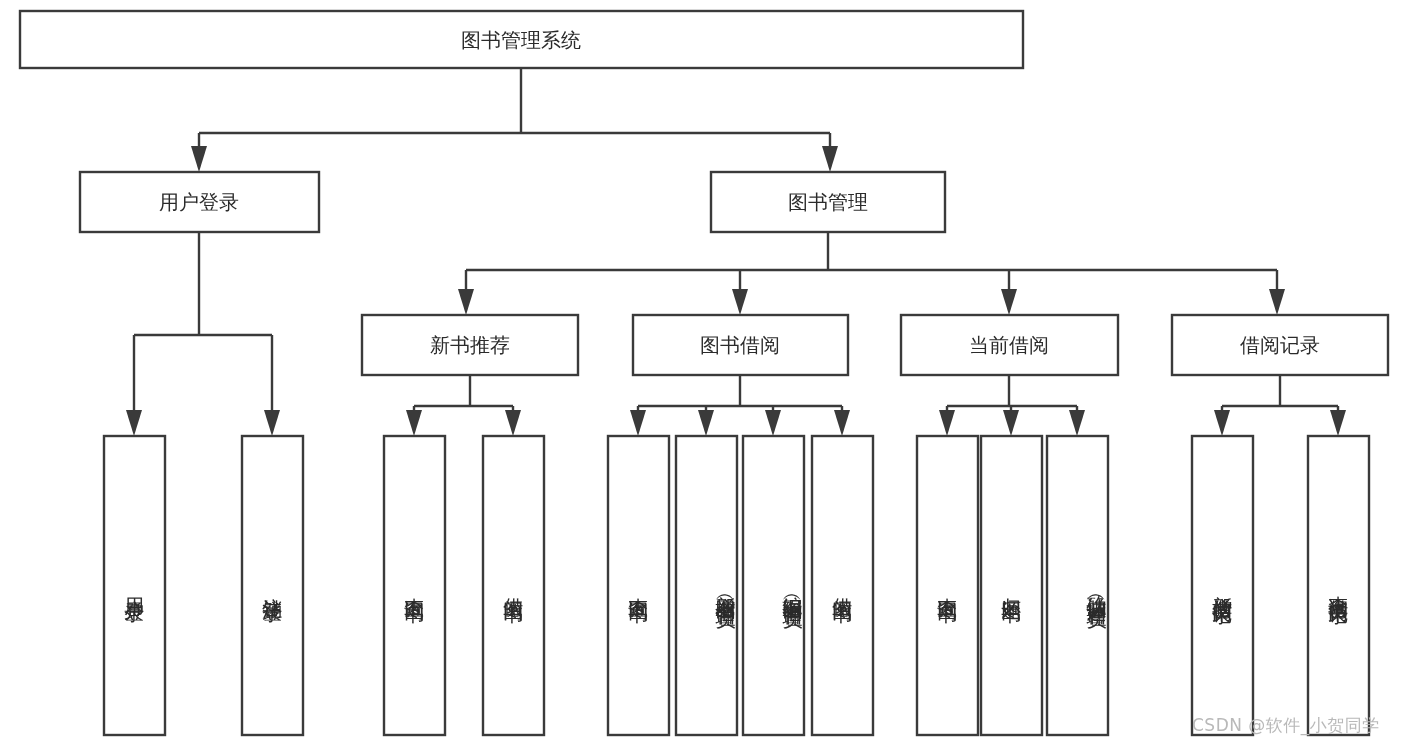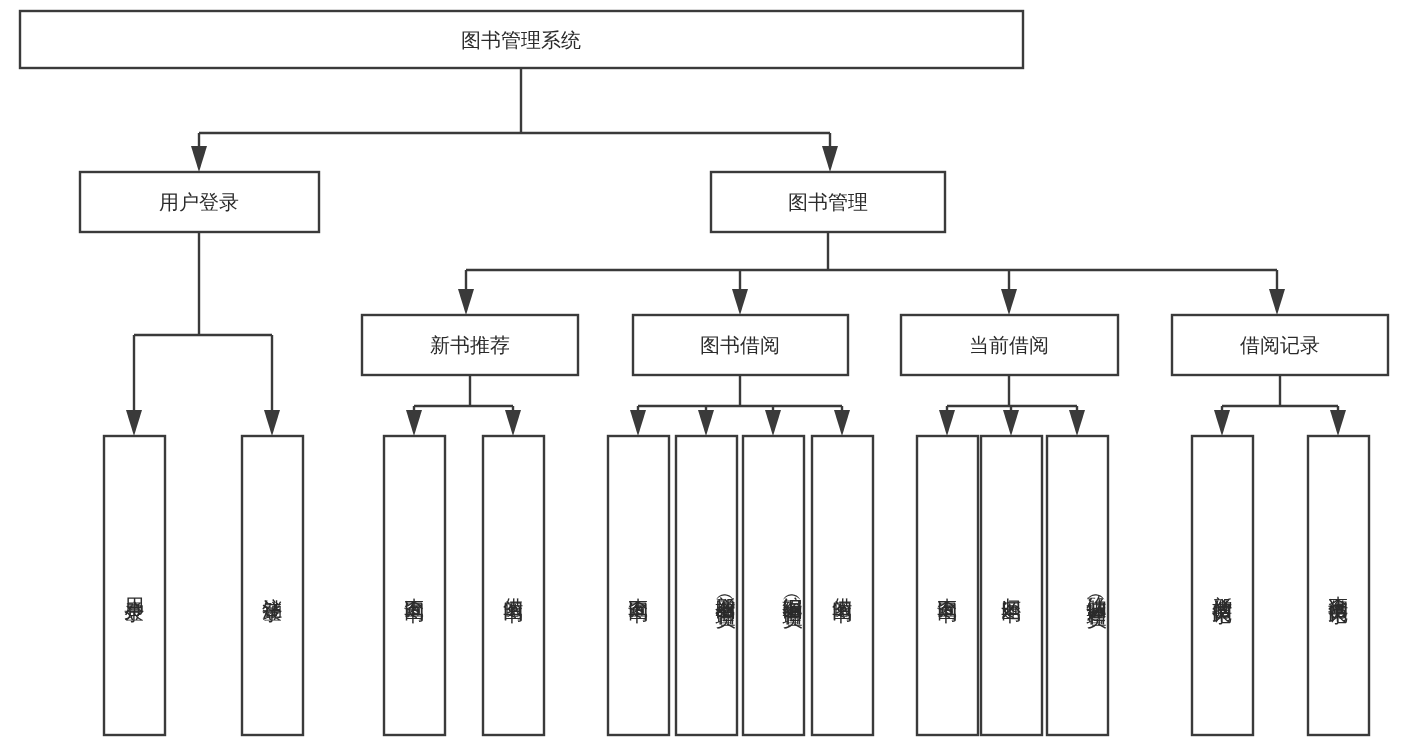--- a/index.html
+++ b/index.html
@@ -230,14 +230,15 @@
   <div class="leaf-label anchor-top" style="left:743px; top:442px; width:61px; height:293px;">编辑图书（管理员）</div>
   <div class="leaf-label anchor-middle" style="left:812px; top:436px; width:61px; height:299px;">借阅图书</div>
 
   <div class="leaf-label anchor-middle" style="left:917px; top:436px; width:61px; height:299px;">查询图书</div>
   <div class="leaf-label anchor-middle" style="left:981px; top:436px; width:61px; height:299px;">归还图书</div>
   <div class="leaf-label anchor-top" style="left:1047px; top:442px; width:61px; height:293px;">确认归还（管理员）</div>
 
   <div class="leaf-label anchor-middle" style="left:1192px; top:436px; width:61px; height:299px;">新增借阅记录</div>
   <div class="leaf-label anchor-middle" style="left:1308px; top:436px; width:61px; height:299px;">查询借阅记录</div>
 
+  <div id="watermark">CSDN @软件_小贺同学</div>
 
 </div>
 
 </body></html>

